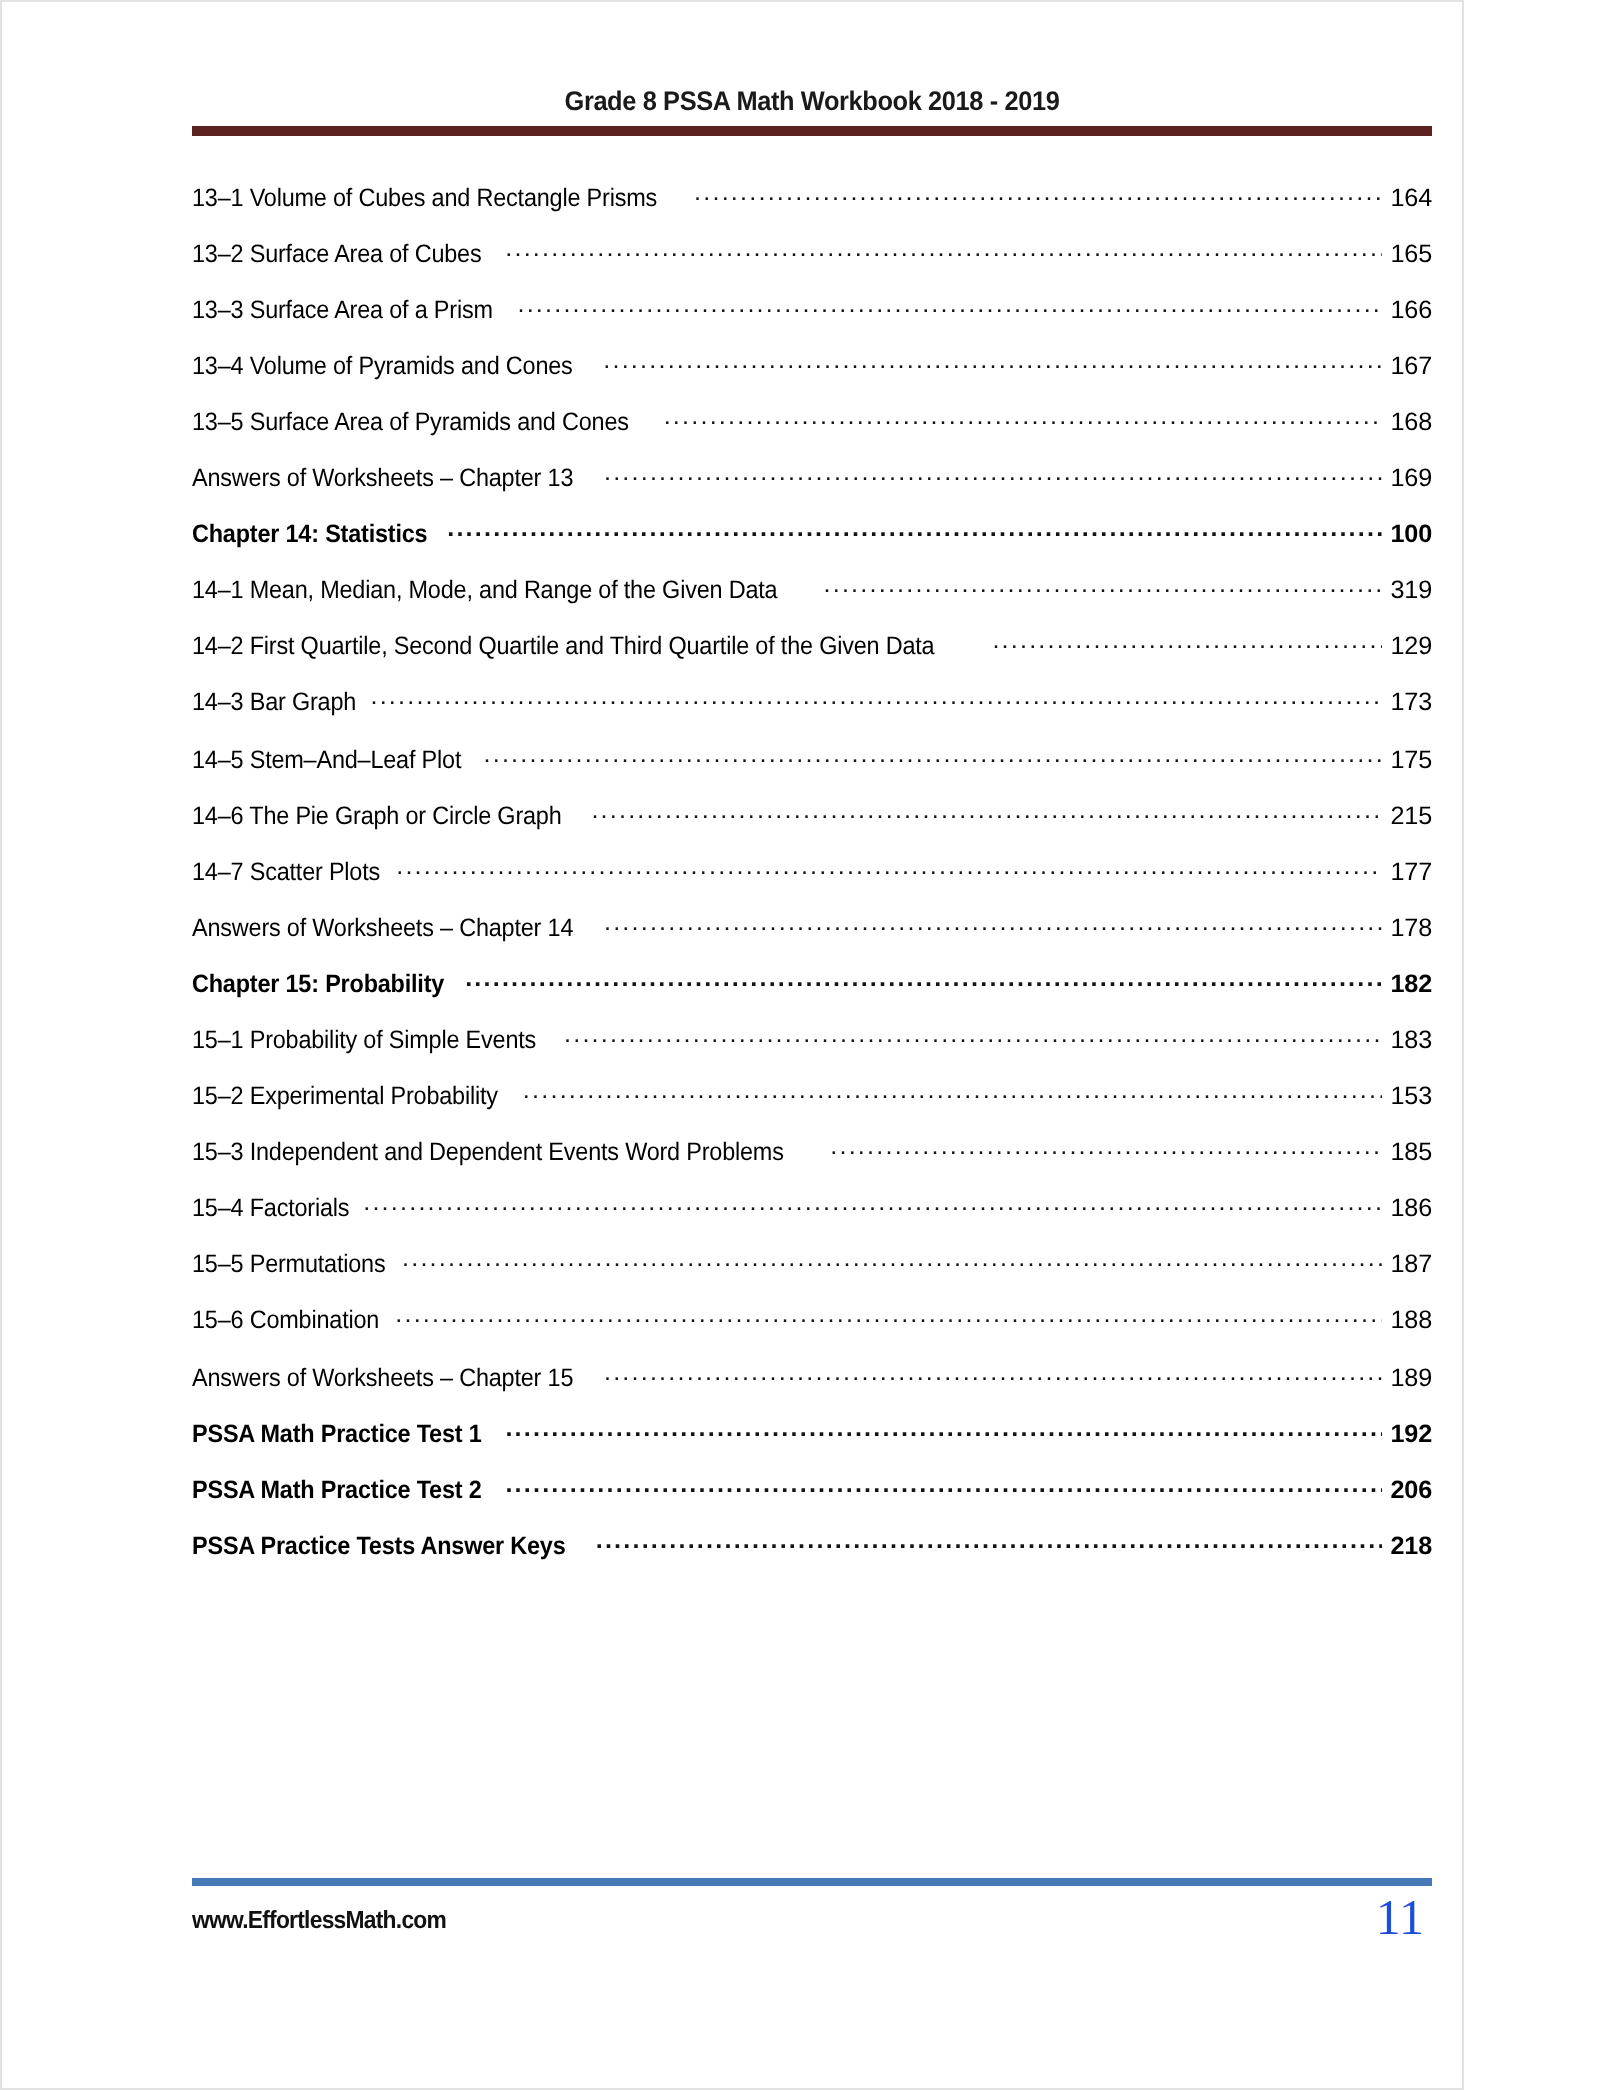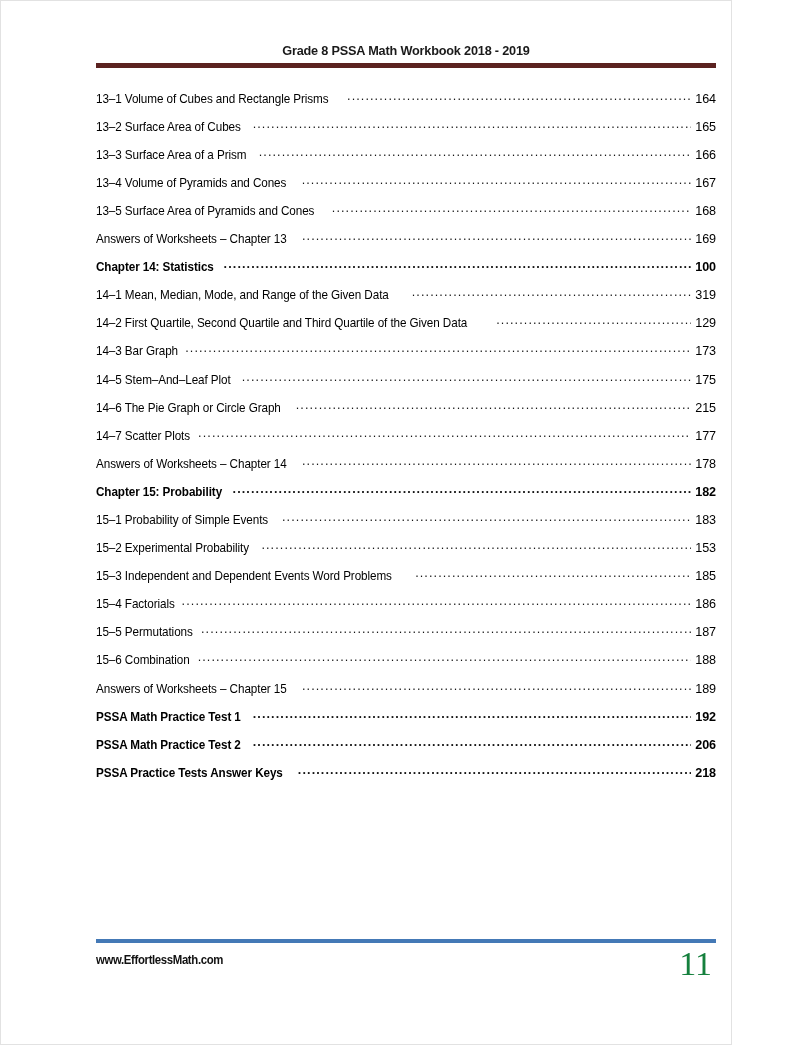--- a/index.html
+++ b/index.html
@@ -115,22 +115,22 @@
   .footer-site {
     font-size: 12.4px;
     font-weight: bold;
     color: #111111;
     letter-spacing: -0.4px;
     transform: scaleX(0.92);
     transform-origin: left center;
   }
   .footer-pageno {
     font-family: "Liberation Serif", "DejaVu Serif", serif;
-    font-size: 34px;
-    color: #15803d;
+    font-size: 25px;
+    color: #1d4ed8;
     line-height: 0.8;
     margin-top: -3px;
     margin-right: 4px;
   }
 </style>
 </head>
 <body>
 
 <div class="page">
 

